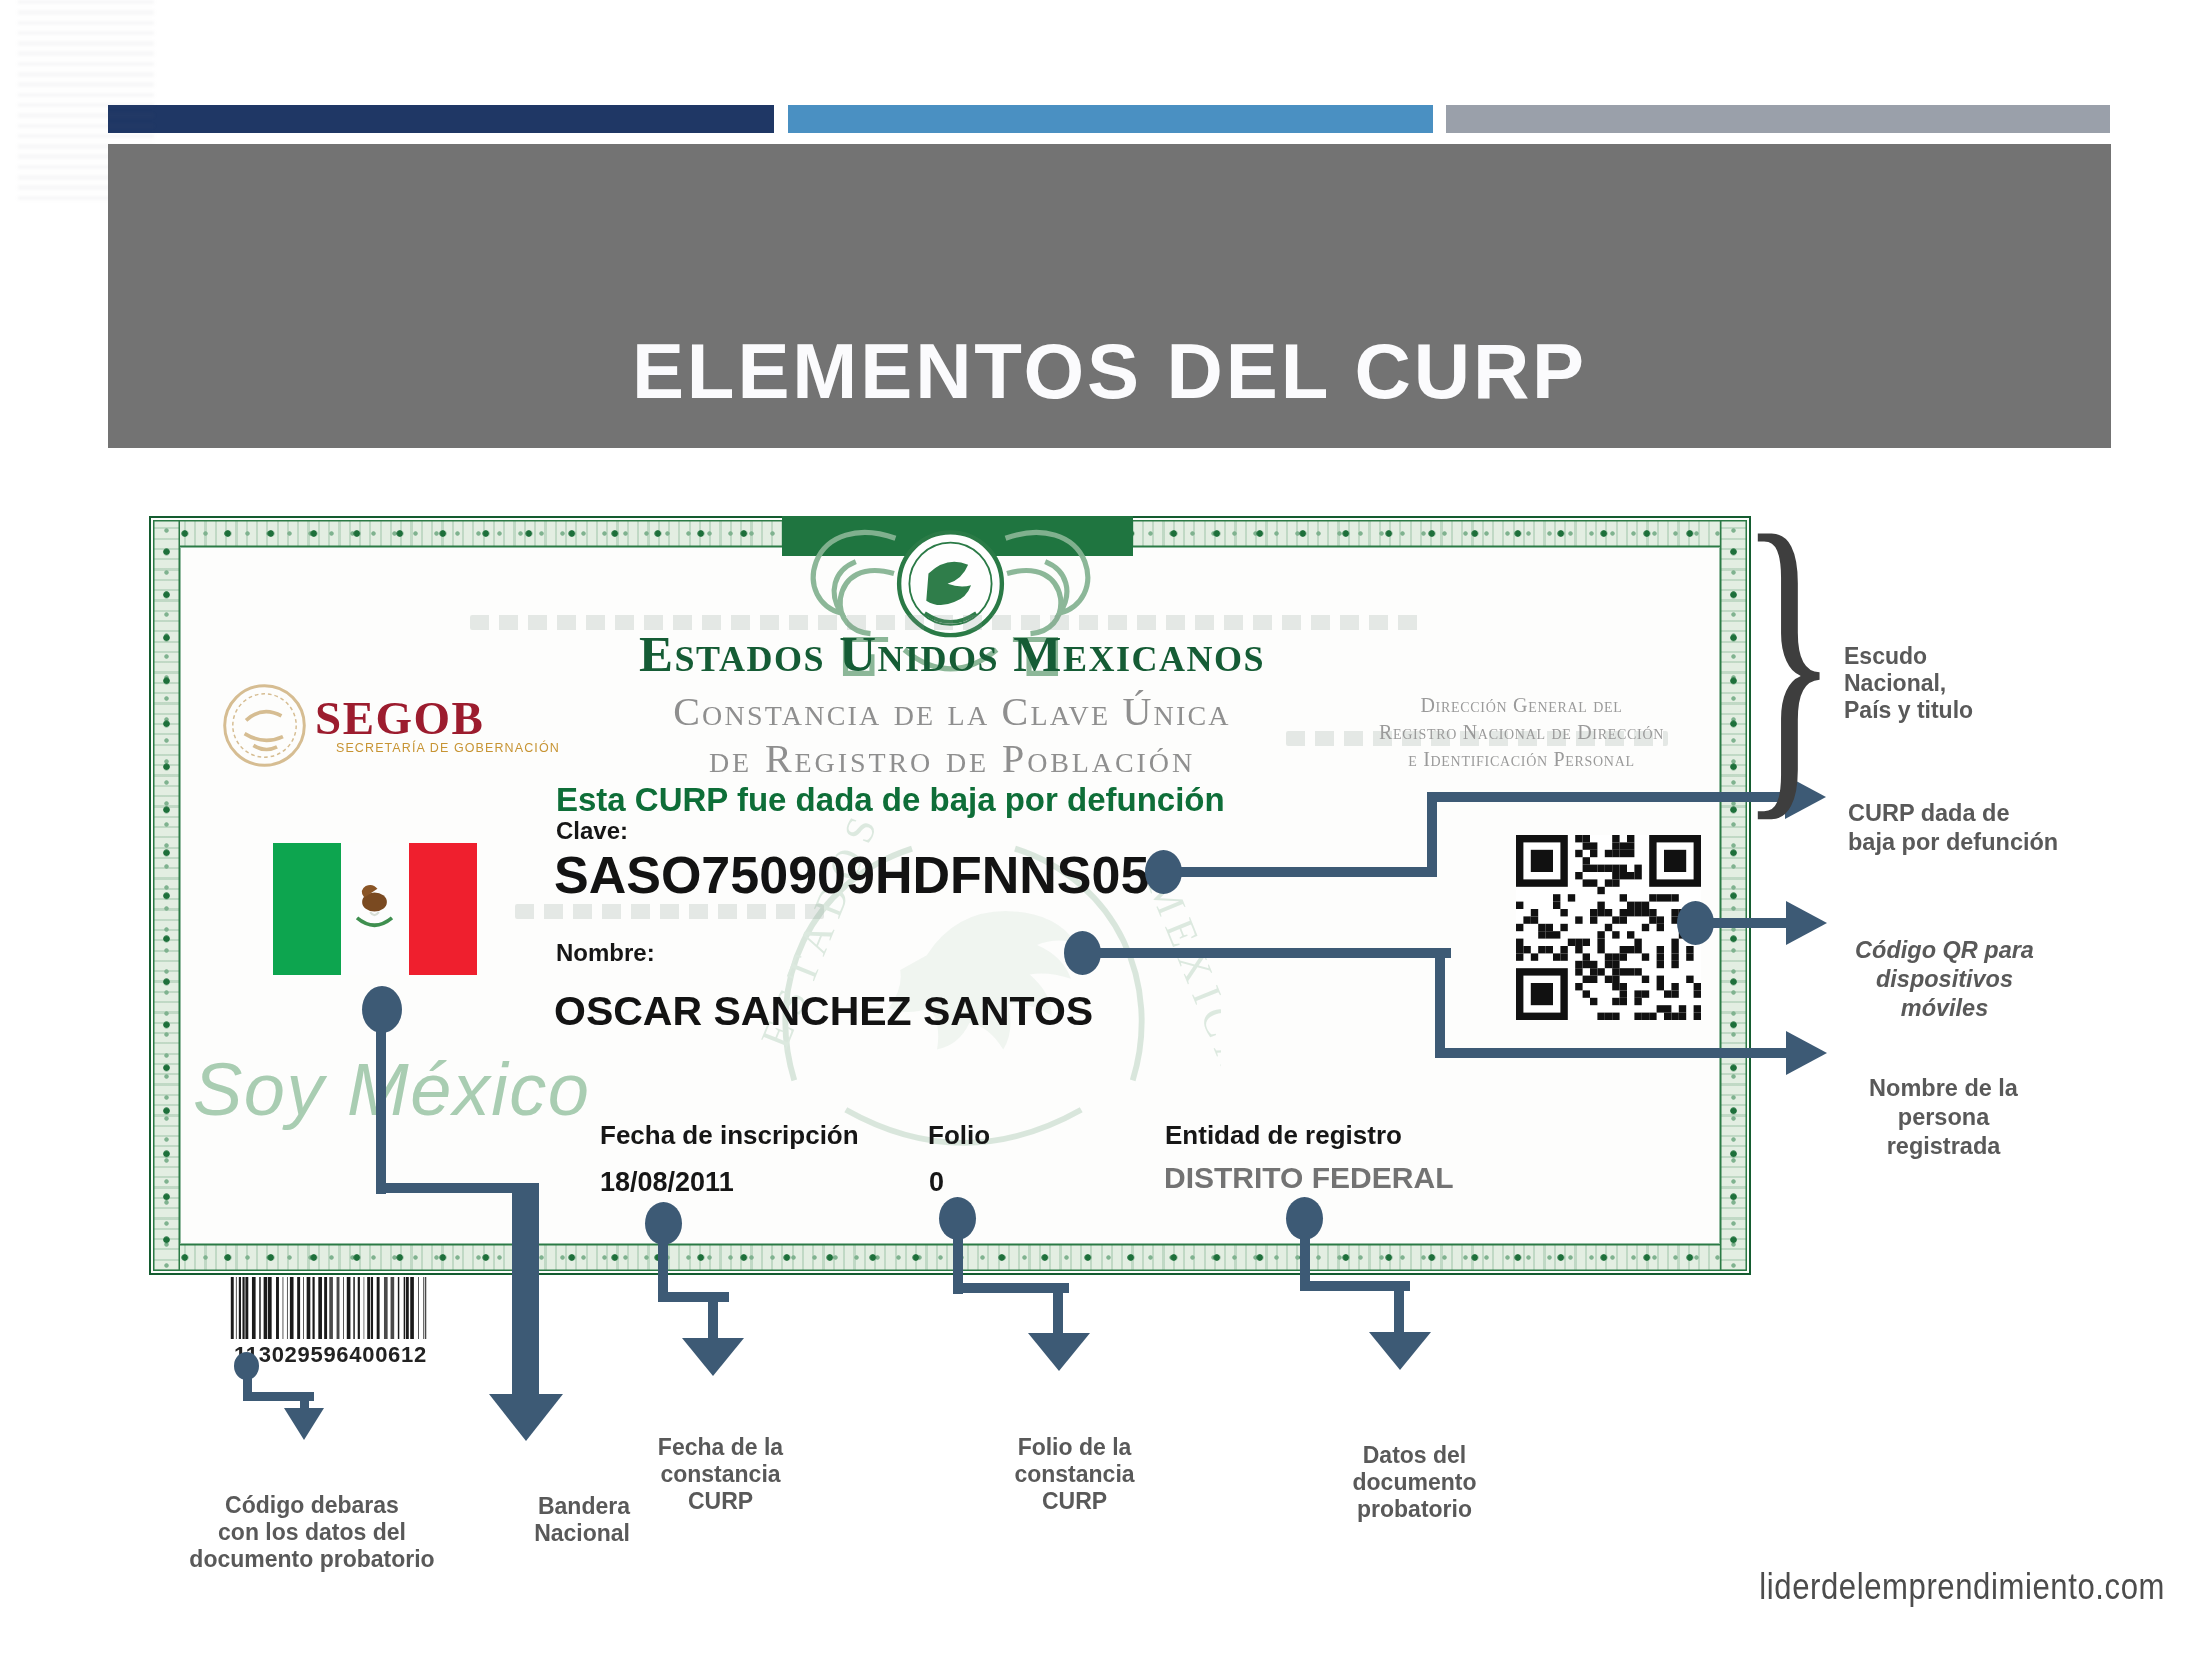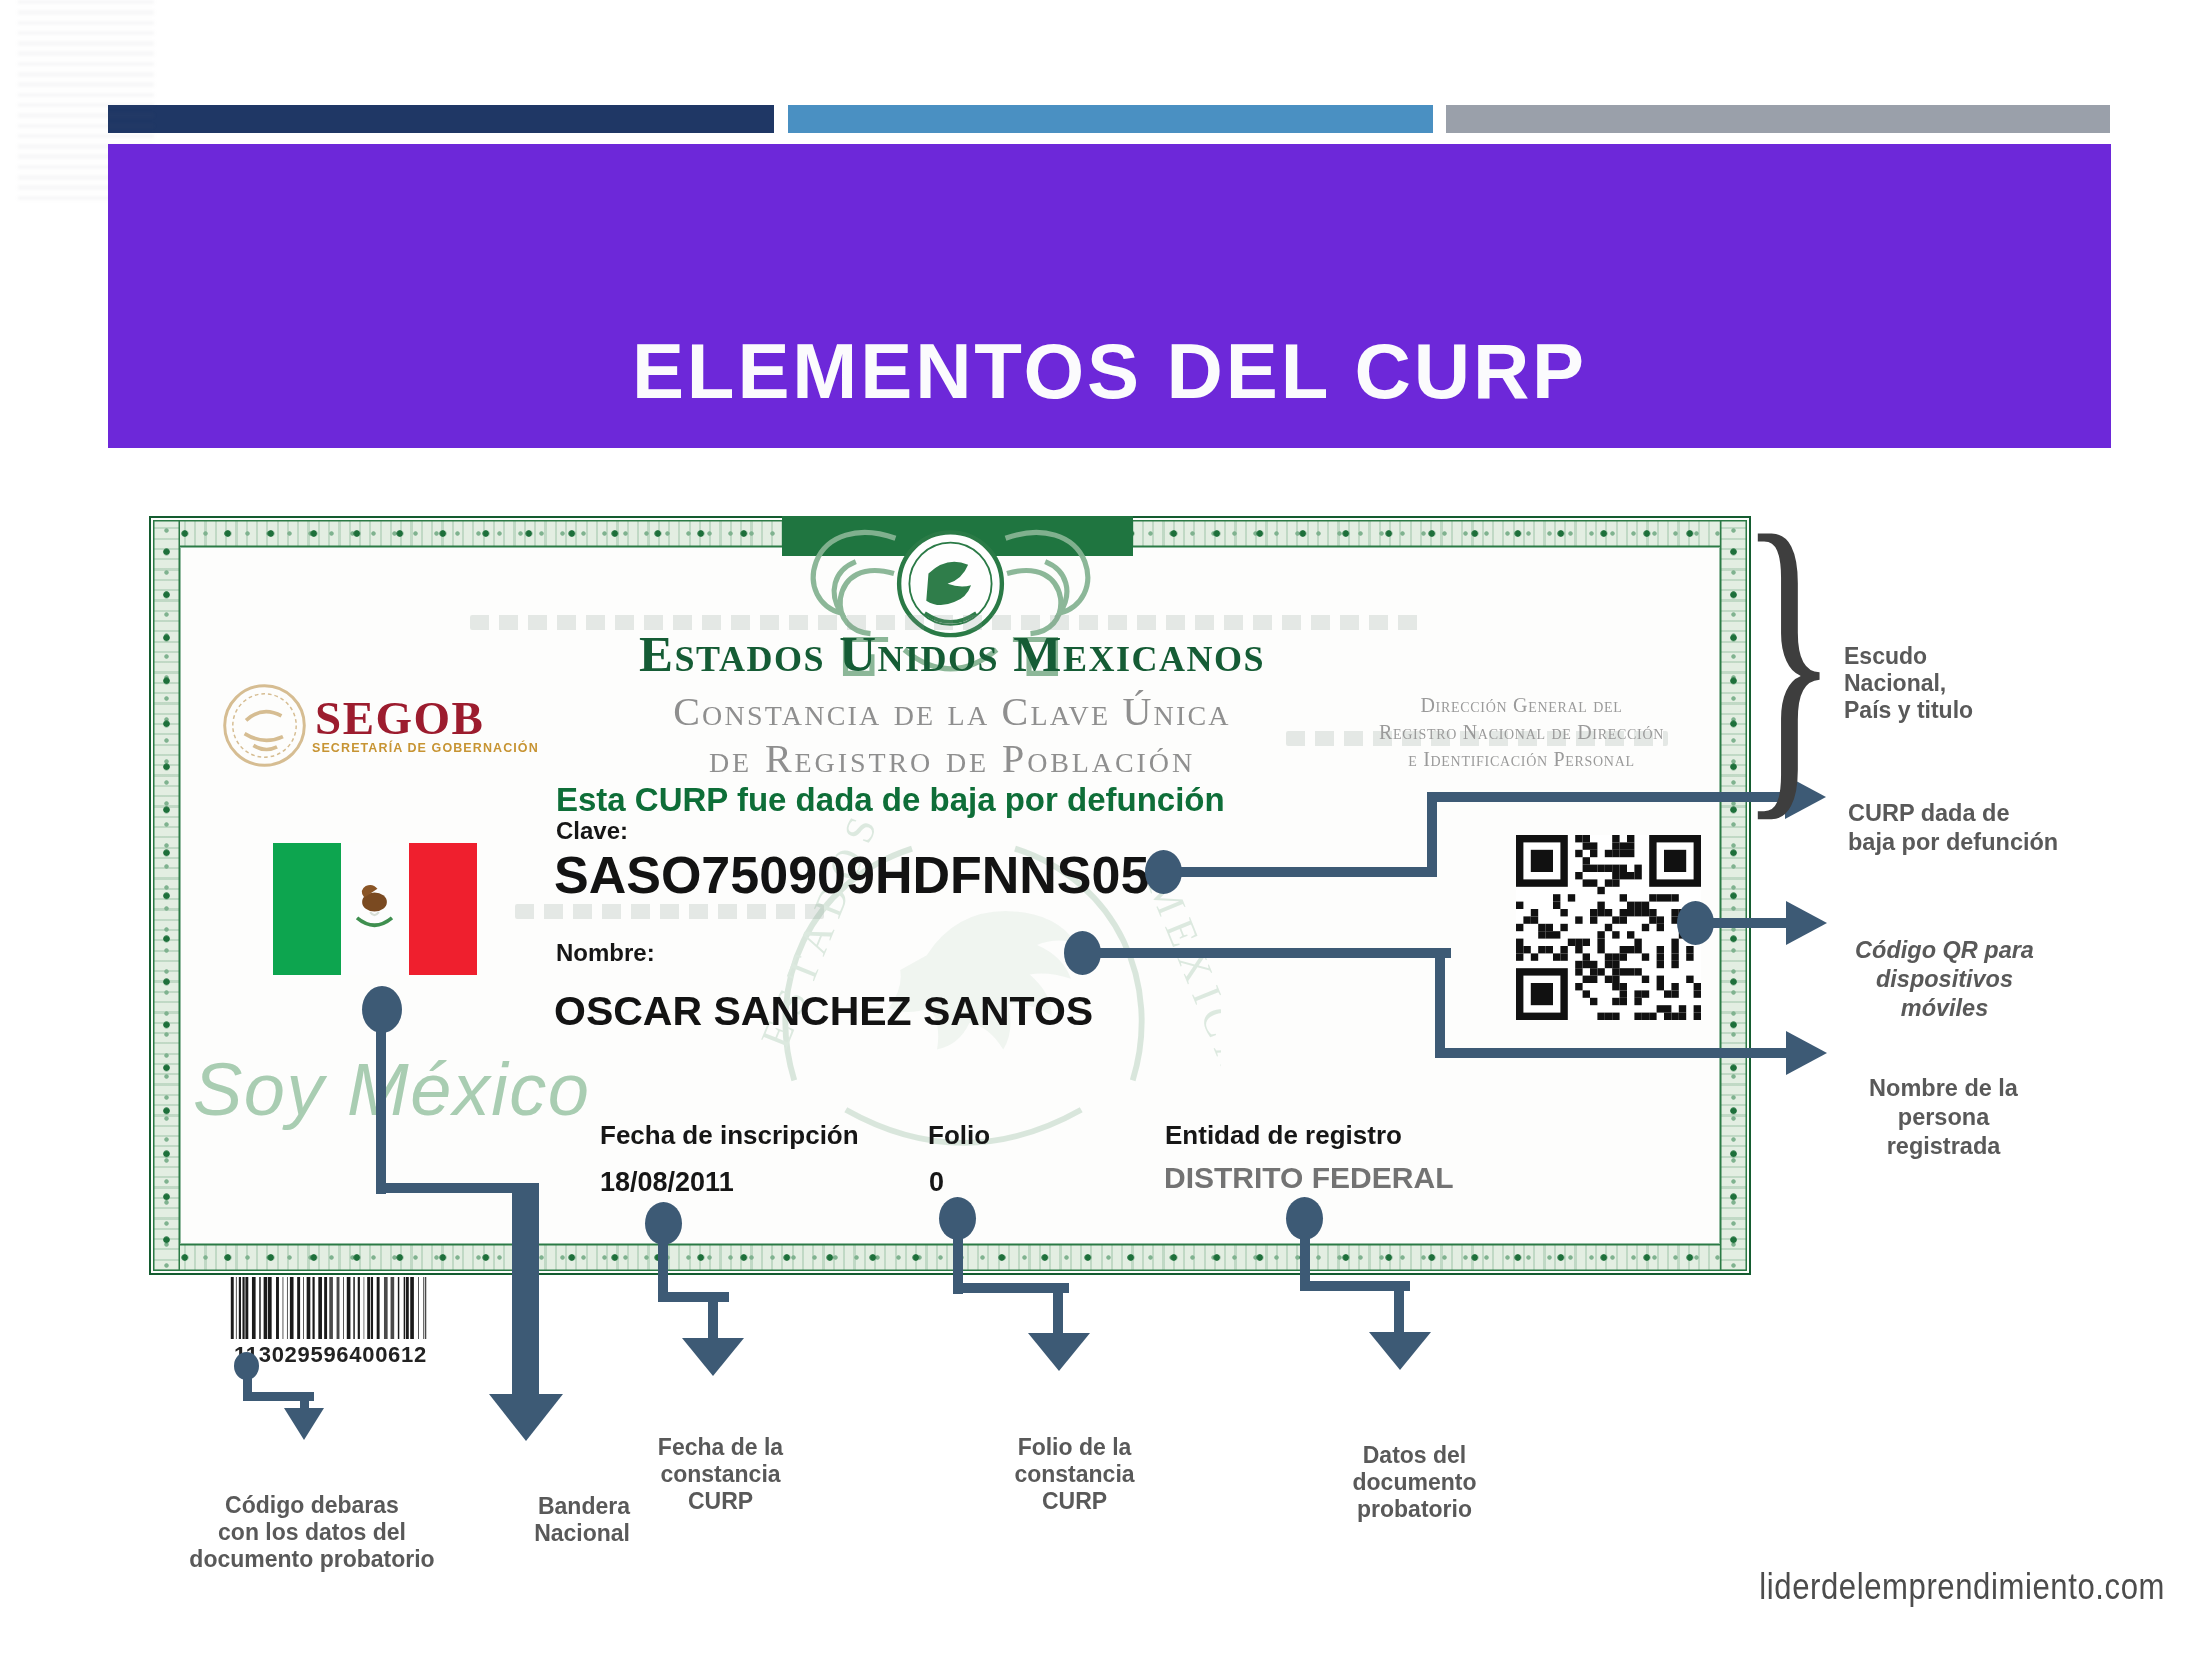--- a/index.html
+++ b/index.html
@@ -4,21 +4,21 @@
 <style>
   html,body{margin:0;padding:0;background:#fff;width:2205px;height:1654px;position:relative;
     font-family:"Liberation Sans",sans-serif;overflow:hidden;}
   .abs{position:absolute;}
   
   .bar{position:absolute;top:105px;height:28px;}
   #bar-navy{left:108px;width:666px;background:#1f3765;}
   #bar-blue{left:788px;width:645px;background:#4a90c2;}
   #bar-gray{left:1446px;width:664px;background:#9aa0aa;}
   
-  #header{left:108px;top:144px;width:2003px;height:304px;background:#6d28d9;}
+  #header{left:108px;top:144px;width:2003px;height:304px;background:#737373;}
   #title{left:0;right:0;top:182px;text-align:center;color:#fbfbfd;font-size:78px;
     font-weight:bold;letter-spacing:2.9px;}
   
   #corner-smudge{left:18.4px;top:0;width:136px;height:206px;
     background:repeating-linear-gradient(180deg,rgba(90,100,110,.05) 0 4.4px,transparent 4.4px 10.3px);
     filter:blur(1.5px);}
   
   #doc{left:149px;top:516px;width:1602px;height:759px;background:#fdfdfc;
     border:2.2px solid #145c30;box-sizing:border-box;}
   .band{position:absolute;background-color:#e3eee2;box-shadow:inset 0 0 0 1.5px #2b7a45;}
@@ -43,21 +43,21 @@
     font-size:20px;line-height:27px;letter-spacing:0.7px;}
   #baja{left:556px;top:781px;font-size:33px;font-weight:bold;color:#0e6e38;}
   .flabel{font-size:24px;font-weight:bold;color:#161616;}
   .fsmall{font-size:26px;font-weight:bold;color:#161616;}
   #clave-v{left:554px;top:845px;font-size:52px;font-weight:bold;color:#131313;}
   #nombre-v{left:554px;top:988px;font-size:41px;font-weight:bold;color:#131313;}
   #entidad-v{left:1164px;top:1161px;font-size:30px;font-weight:bold;color:#737373;}
   #soy{left:193px;top:1047px;font-size:74px;font-style:italic;color:#a9cdb2;letter-spacing:1.5px;}
   #segob-name{left:315px;top:691px;font-family:"Liberation Serif",serif;font-size:47px;
     font-weight:bold;color:#9c1c2e;letter-spacing:1.5px;}
-  #segob-sub{left:312px;top:741px;font-size:12.5px;font-weight:bold;color:#c79433;letter-spacing:1.1px;}
+  #segob-sub{left:336px;top:741px;font-size:12.5px;font-weight:normal;color:#c79433;letter-spacing:1.1px;}
   .ghost{position:absolute;height:14.7px;border-radius:2.2px;filter:blur(0.7px);
     background:repeating-linear-gradient(90deg,rgba(130,150,140,.20) 0 19px,transparent 19px 29px);}
   
   #flag{left:273px;top:843px;width:204px;height:132px;display:flex;}
   #flag .g{flex:1;background:#0da54f;}
   #flag .w{flex:1;background:#fdfdfd;position:relative;}
   #flag .r{flex:1;background:#ef1f2e;}
   
   #barcode{left:230px;top:1277px;width:200px;height:62px;}
   #bc-num{left:223px;top:1342px;width:215px;text-align:center;font-size:22px;font-weight:bold;

